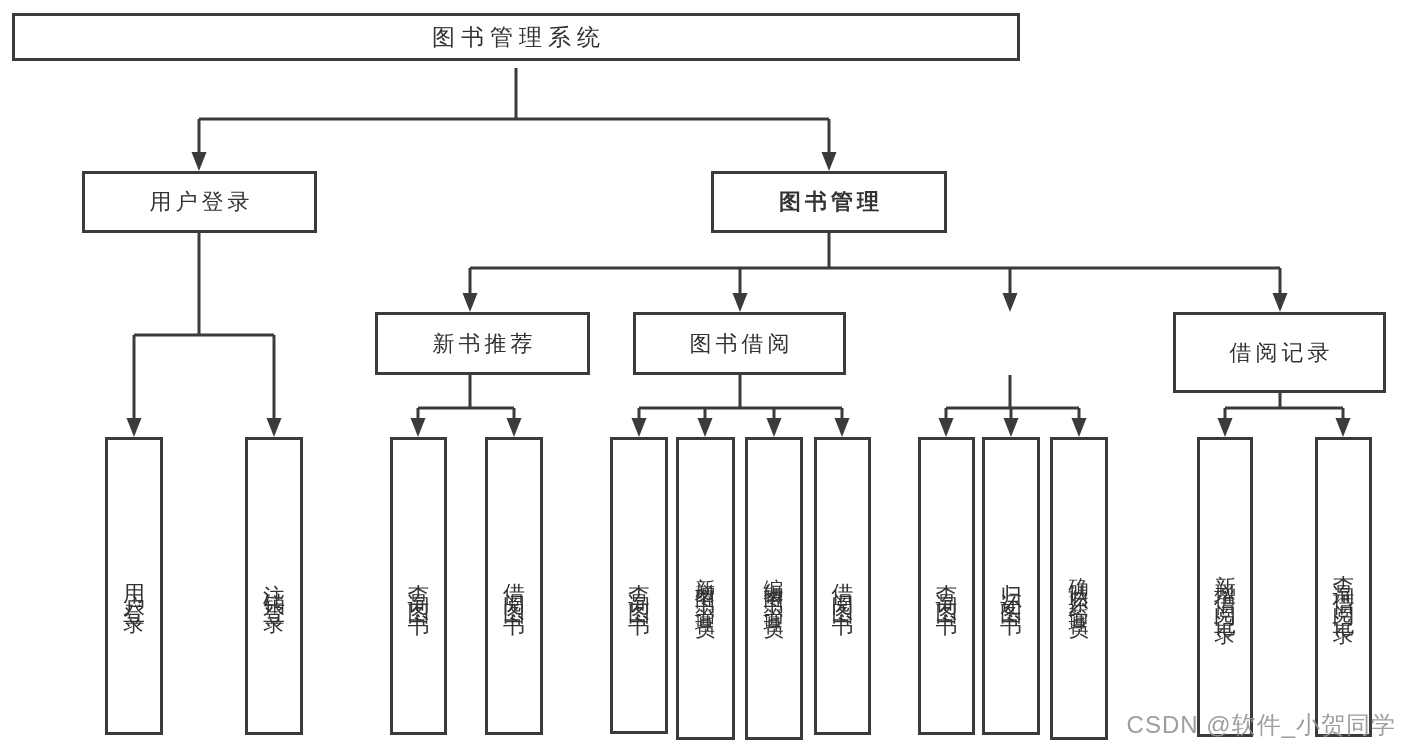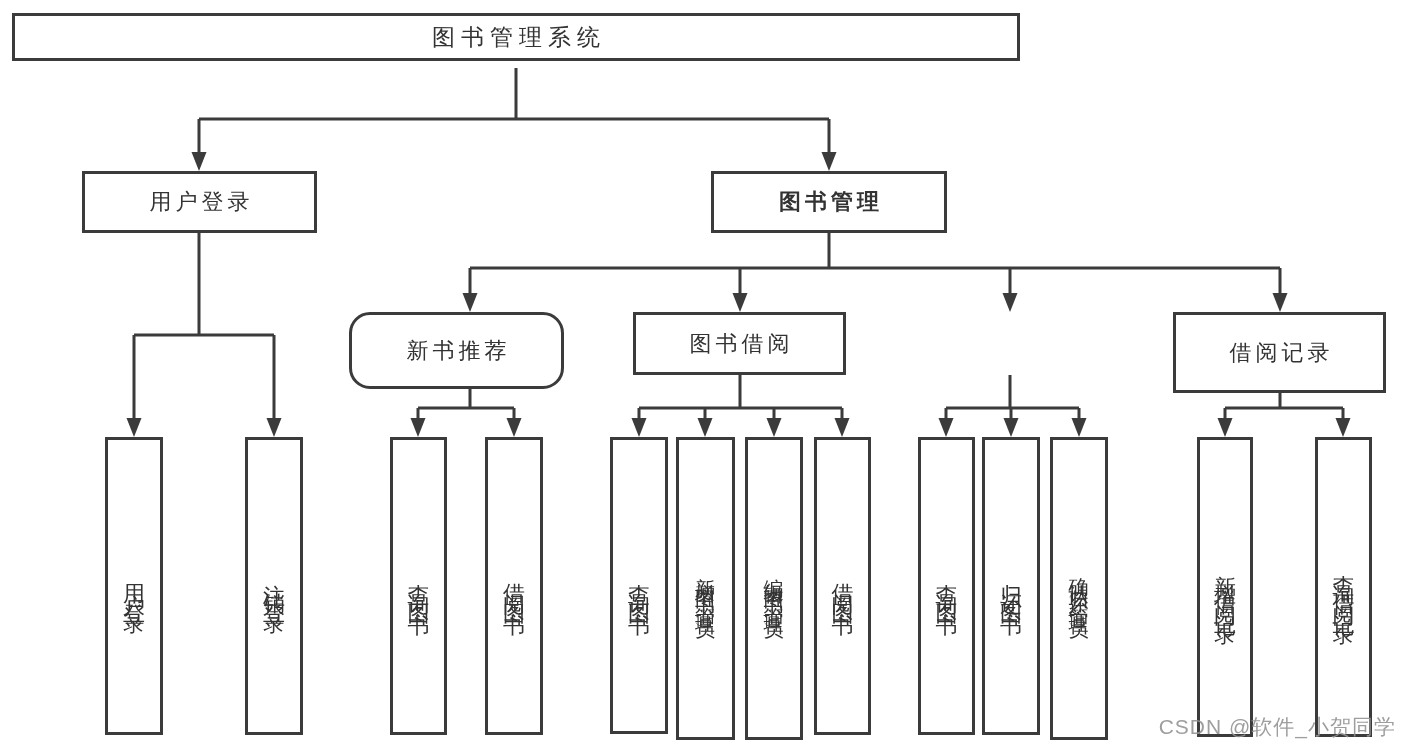--- a/index.html
+++ b/index.html
@@ -17,21 +17,21 @@
   }
   .hnode span{font-size:22px;letter-spacing:4px;text-indent:4px;white-space:nowrap;}
   .root span{font-size:23px;letter-spacing:6px;text-indent:6px;}
   .leaf .vtext{
     writing-mode:vertical-rl;text-orientation:mixed;
     font-size:22px;letter-spacing:10px;line-height:1.1;white-space:nowrap;
   }
   .leaf .vtext.tight{font-size:20px;letter-spacing:6px;}
   .watermark{
     position:absolute;right:9px;bottom:6px;
-    font-size:21px;color:rgba(148,148,148,0.9);letter-spacing:1px;z-index:5;white-space:nowrap;
+    font-size:24px;color:rgba(148,148,148,0.9);letter-spacing:1px;z-index:5;white-space:nowrap;
   }
 </style>
 </head>
 <body>
 
 <div class="canvas">
 
   <svg class="wires" width="1405" height="747" viewBox="0 0 1405 747">
 
     <g>
@@ -86,21 +86,21 @@
     <span>图书管理系统</span>
   </div>
 
   <div class="box hnode" style="left:82px;top:171px;width:235px;height:62px;">
     <span>用户登录</span>
   </div>
   <div class="box hnode" style="left:711px;top:171px;width:236px;height:62px;font-weight:bold;">
     <span>图书管理</span>
   </div>
 
-  <div class="box hnode" style="left:349px;top:312px;width:215px;height:77px;border-radius:21px;">
+  <div class="box hnode" style="left:375px;top:312px;width:215px;height:63px;">
     <span>新书推荐</span>
   </div>
   <div class="box hnode" style="left:633px;top:312px;width:213px;height:63px;">
     <span>图书借阅</span>
   </div>
   <div class="box hnode" style="left:1173px;top:312px;width:213px;height:81px;">
     <span>借阅记录</span>
   </div>
 
   <div class="box leaf" style="left:105px;top:437px;width:58px;height:298px;">

